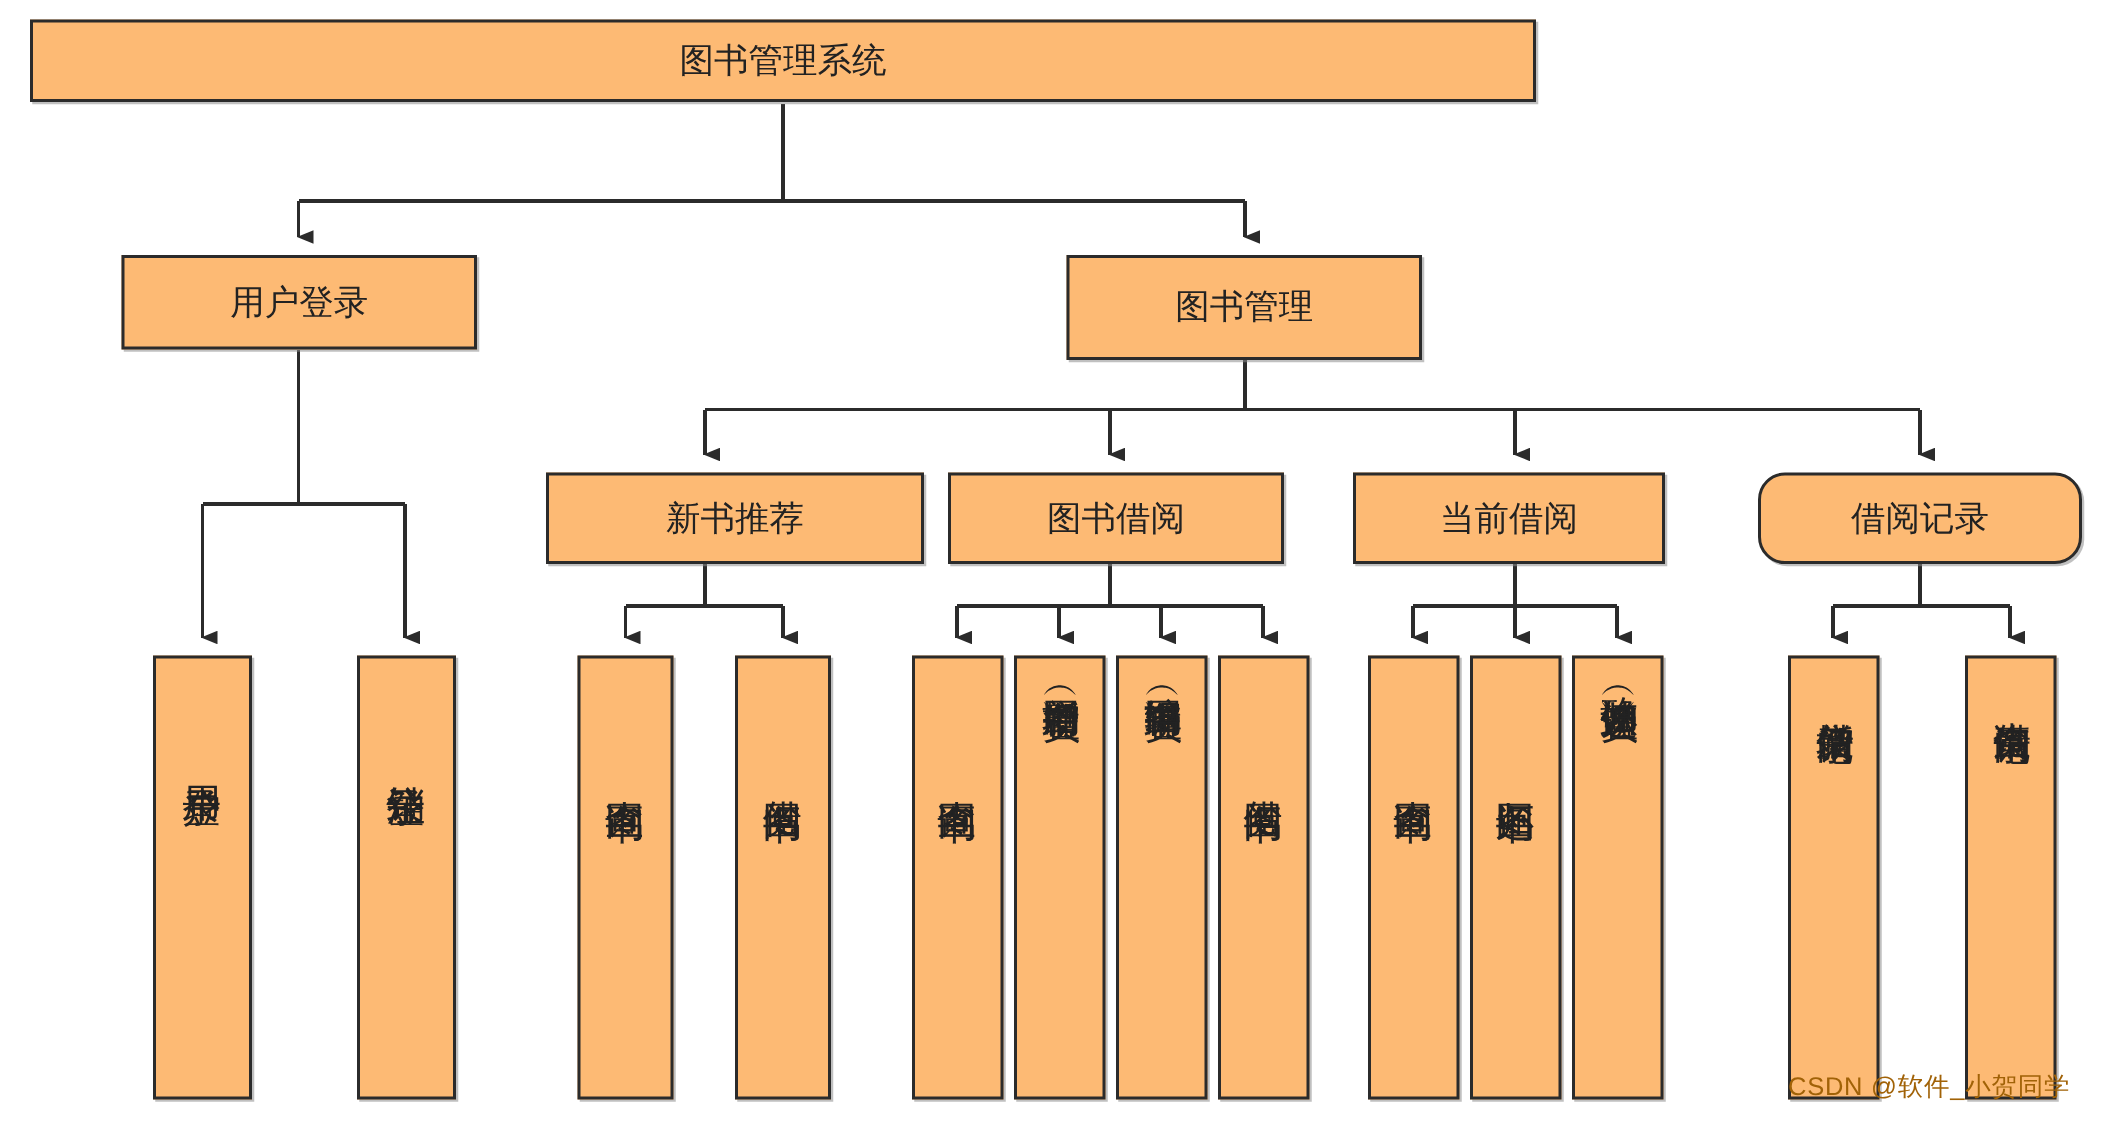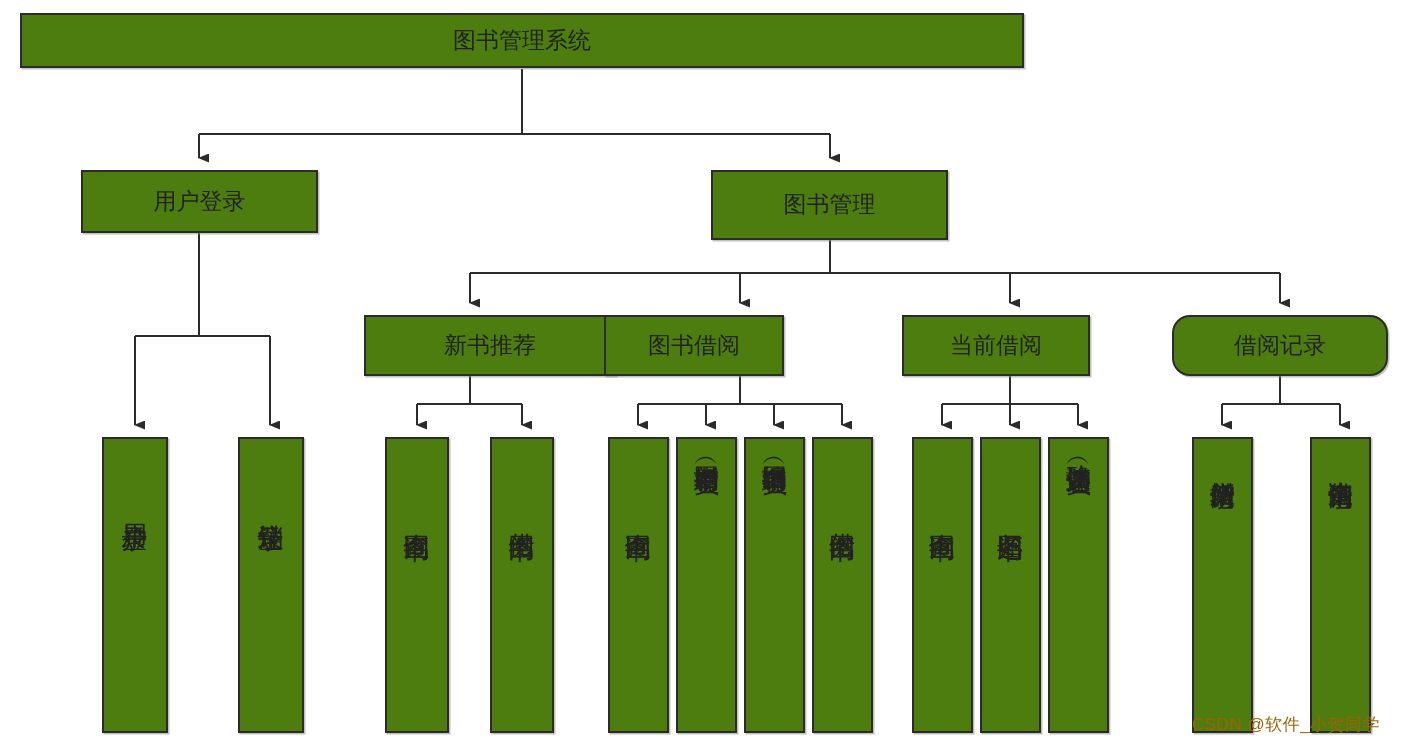--- a/index.html
+++ b/index.html
@@ -20,21 +20,21 @@
   #wires {
     position: absolute;
     left: 0;
     top: 0;
     width: 1405px;
     height: 747px;
   }
   .node {
     position: absolute;
     box-sizing: border-box;
-    background: #4d7c0f;
+    background: #fdba74;
     border: 2px solid #2b2b2b;
     display: flex;
     align-items: center;
     justify-content: center;
     box-shadow: 1.5px 1.5px 0 rgba(140,140,140,0.55);
   }
   .node .lbl {
     color: #222222;
     text-align: center;
     line-height: 1.12;
@@ -132,24 +132,24 @@
   <div class="node horiz" style="left:81px; top:170px; width:237px; height:63px;">
     <span class="lbl">用户登录</span>
   </div>
   <div class="node horiz" style="left:711px; top:170px; width:237px; height:70px;">
     <span class="lbl">图书管理</span>
   </div>
 
   <div class="node horiz" style="left:364px; top:315px; width:252px; height:61px;">
     <span class="lbl">新书推荐</span>
   </div>
-  <div class="node horiz" style="left:604px; top:315px; width:180px; height:61px;align-items:center;">
+  <div class="node horiz" style="left:632px; top:315px; width:224px; height:61px;align-items:center;">
     <span class="lbl">图书借阅</span>
   </div>
-  <div class="node horiz" style="left:902px; top:315px; width:188px; height:61px;">
+  <div class="node horiz" style="left:902px; top:315px; width:208px; height:61px;">
     <span class="lbl">当前借阅</span>
   </div>
   <div class="node horiz" style="left:1172px; top:315px; width:216px; height:61px;border-radius:18px;">
     <span class="lbl">借阅记录</span>
   </div>
 
   <div class="node vert" style="left:102px; top:437px; width:66px; height:296px; padding-top:64px;">
     <span class="lbl">用户登录</span>
   </div>
   <div class="node vert" style="left:238px; top:437px; width:66px; height:296px; padding-top:64px;">

